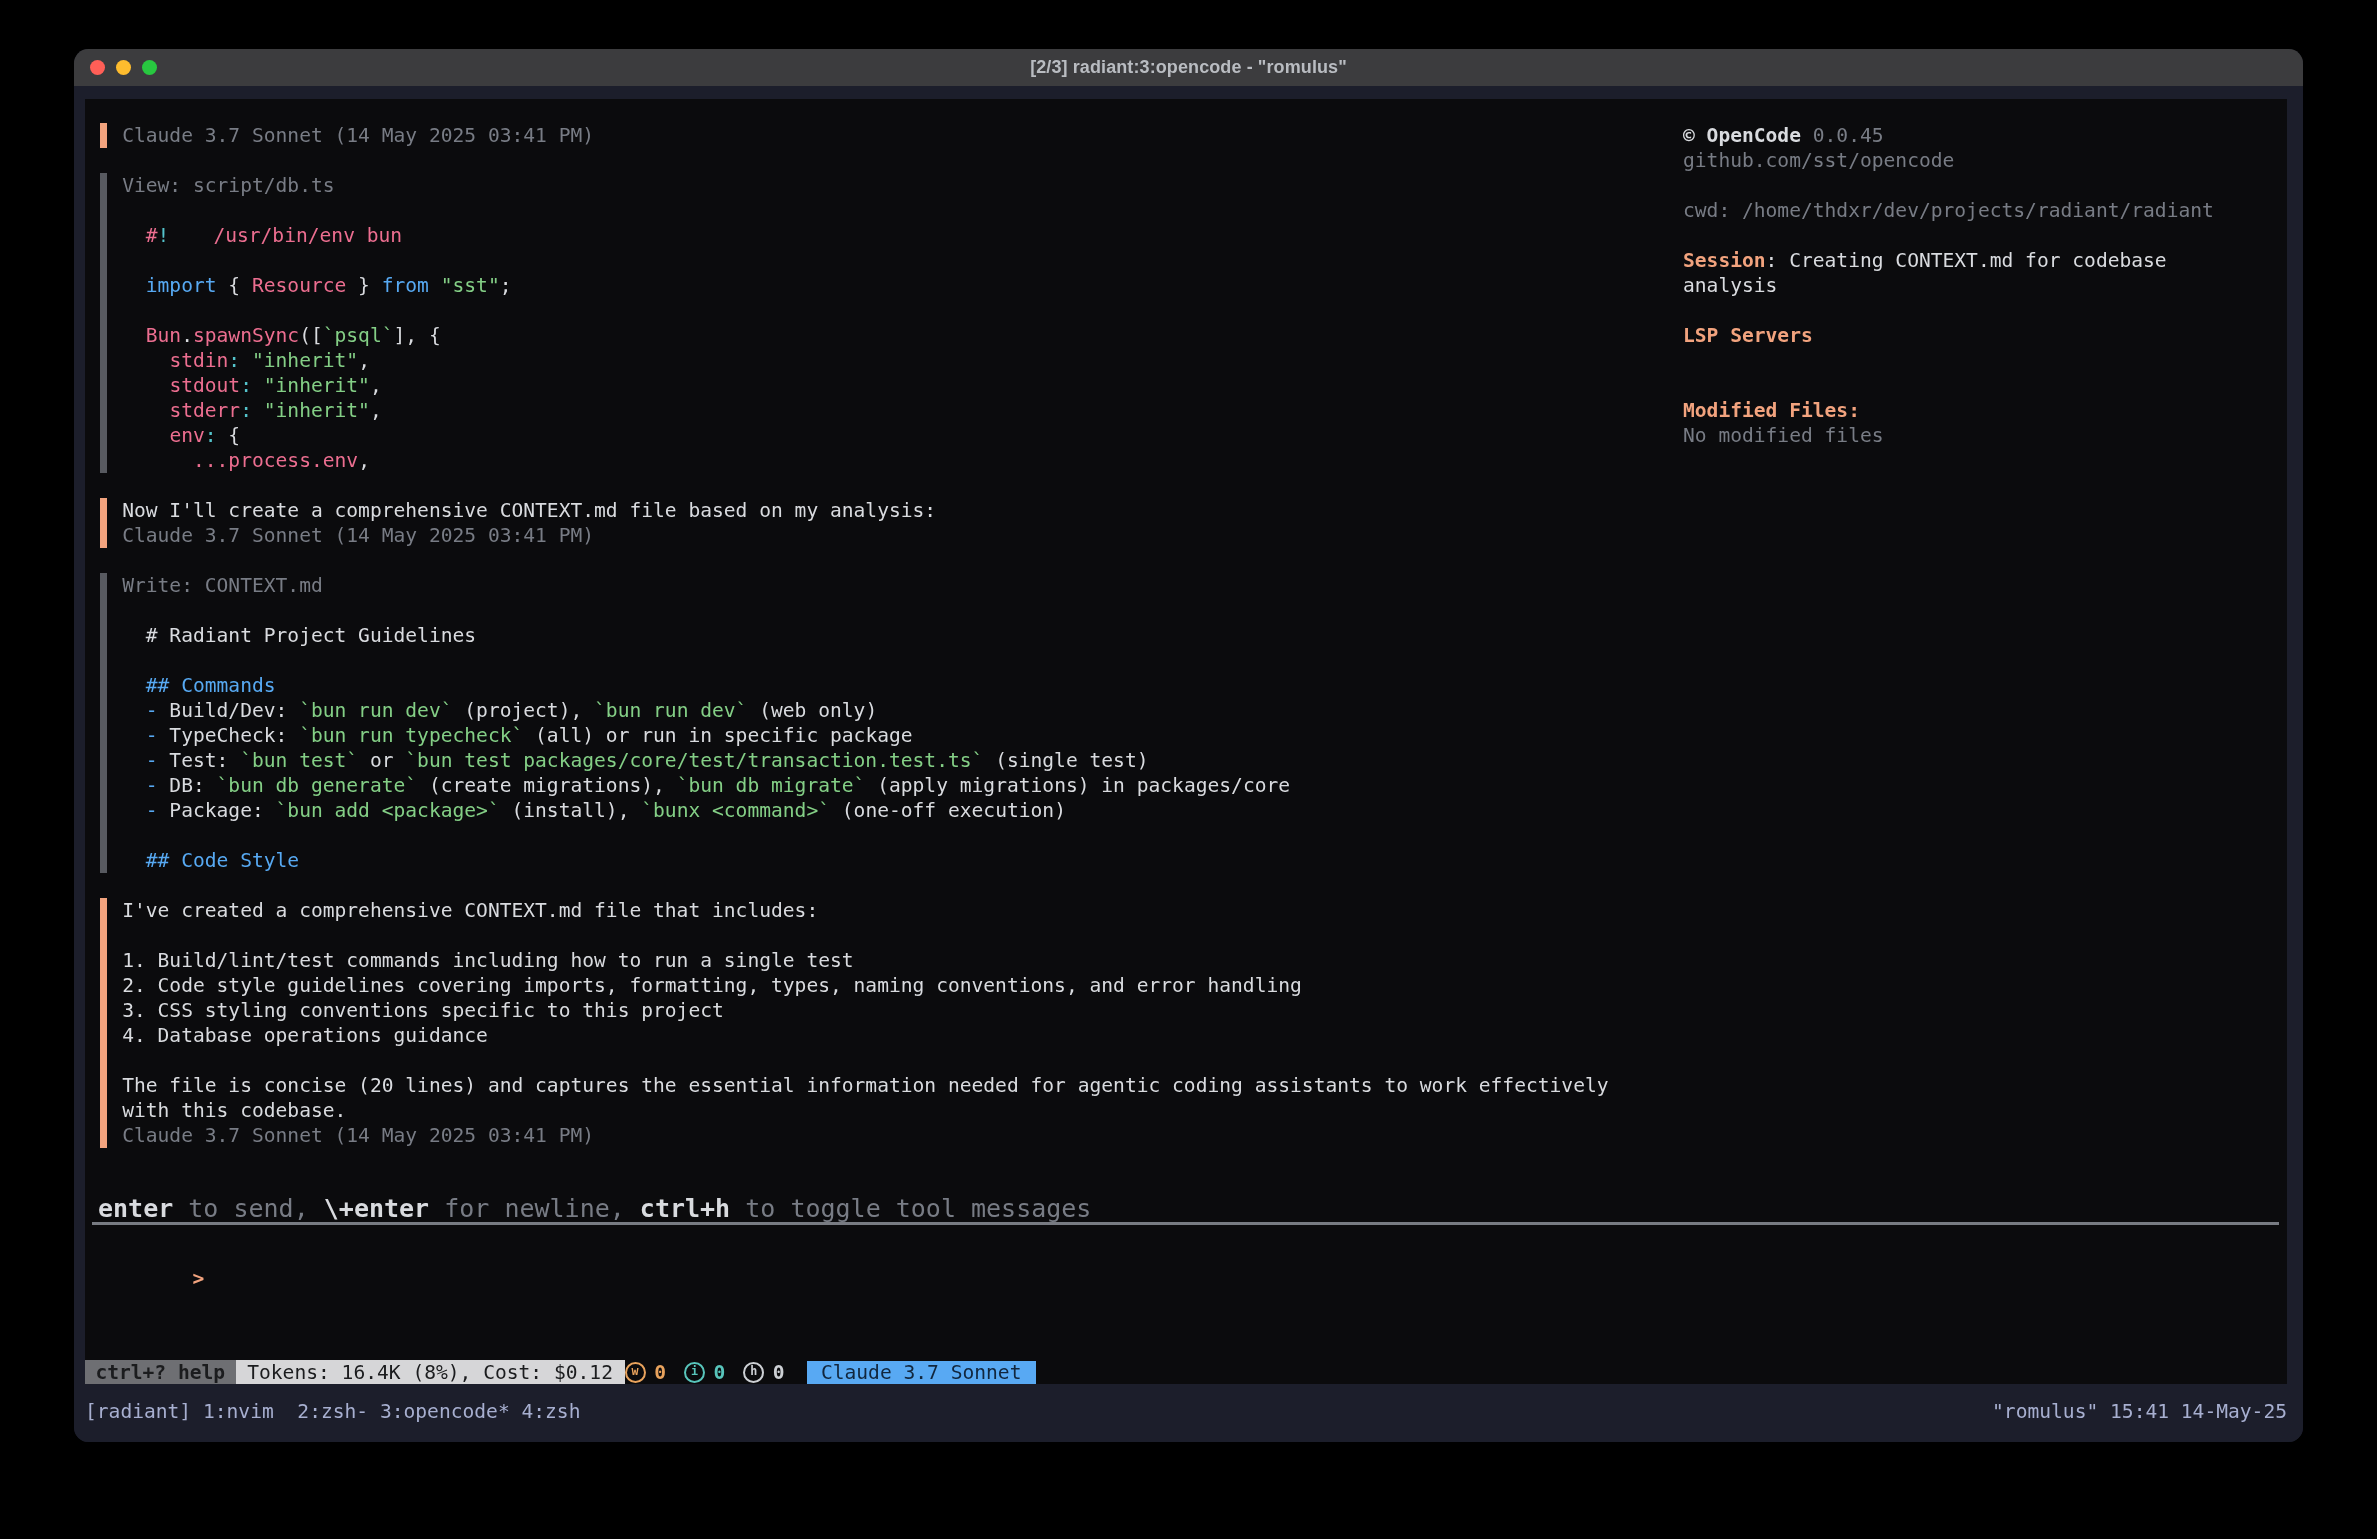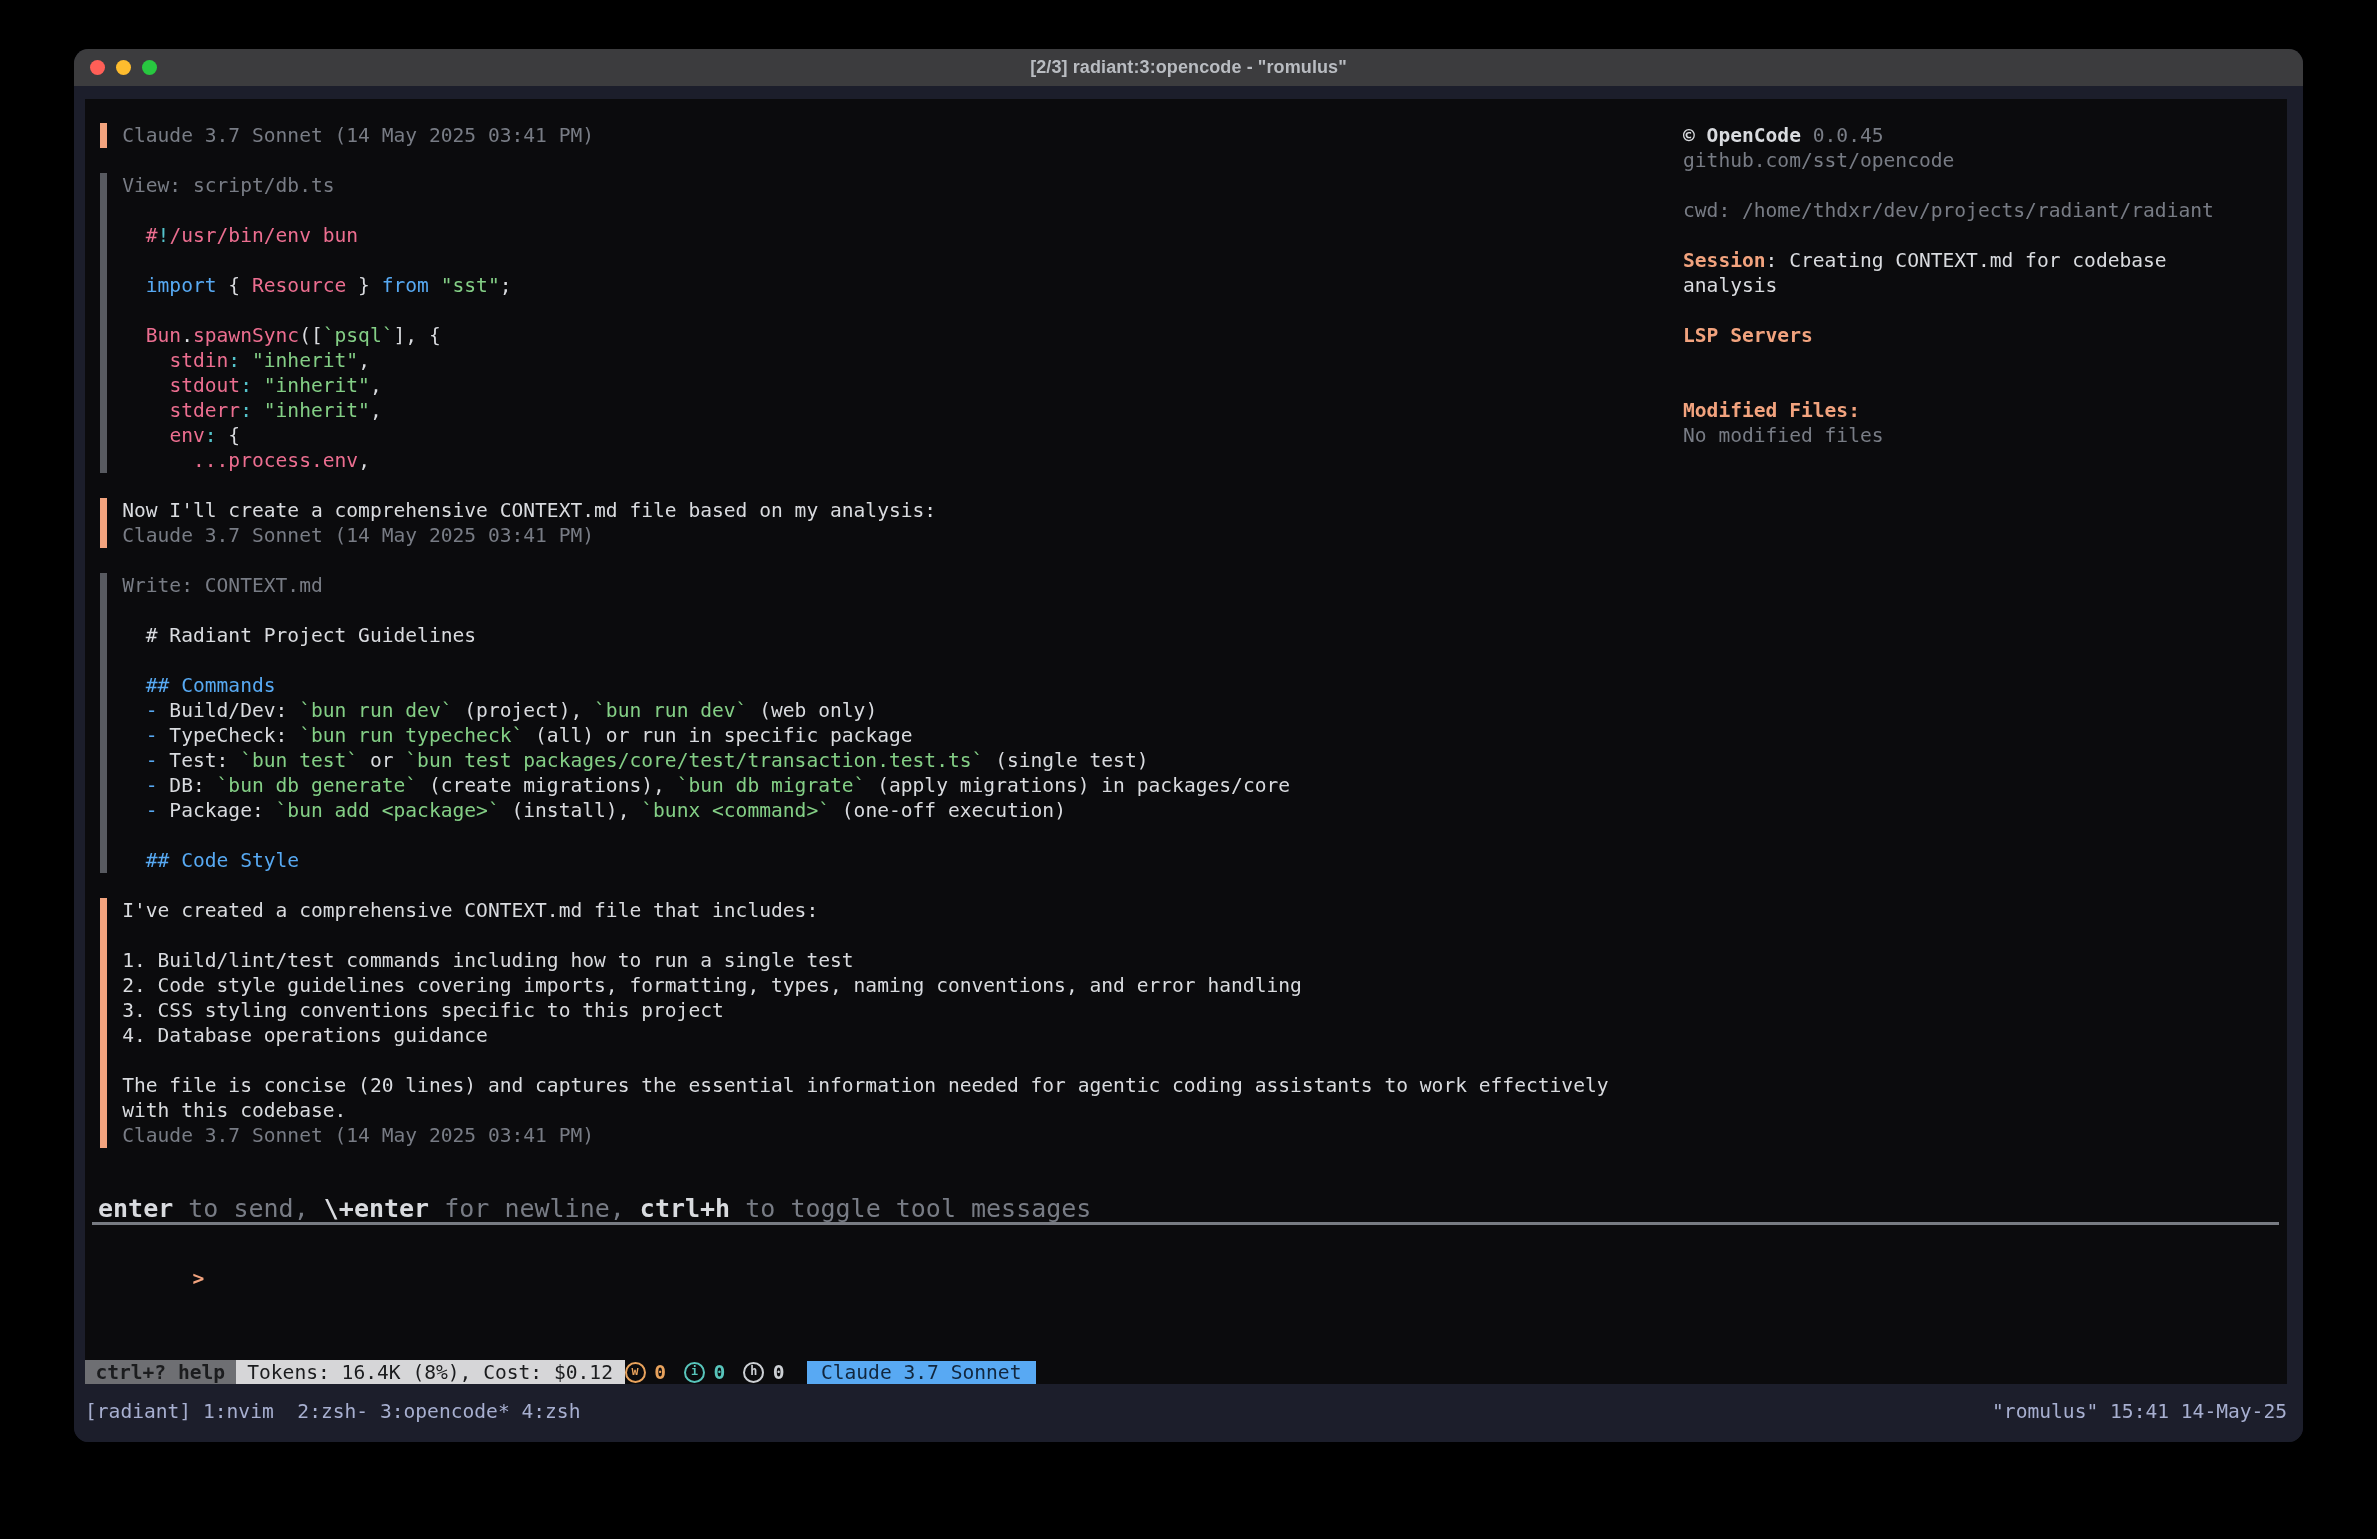--- a/index.html
+++ b/index.html
@@ -70,21 +70,21 @@
             <div class="bar" style="background: var(--orange);"></div>
             <div class="block-body">
               <div class="line"><span style="color: var(--gray);">Claude 3.7 Sonnet (14 May 2025 03:41 PM)</span></div>
             </div>
           </div>
           <div class="block">
             <div class="bar" style="background: var(--bargray);"></div>
             <div class="block-body">
               <div class="line"><span style="color: var(--gray);">View: script/db.ts</span></div>
               <div class="line">&nbsp;</div>
-              <div class="line"><span style="color: var(--white);">  </span><span style="color: var(--pink);">#</span><span style="color: var(--teal);">!</span><span style="color: var(--pink);">/usr/bin/env bun</span></div>
+              <div class="line"><span style="color: var(--white);">  </span><span style="color: var(--pink);">#</span><span style="color: var(--teal);">!</span><span style="color: var(--pink); margin-left: 44px;">/usr/bin/env bun</span></div>
               <div class="line">&nbsp;</div>
               <div class="line"><span style="color: var(--white);">  </span><span style="color: var(--blue);">import</span><span style="color: var(--white);"> { </span><span style="color: var(--pink);">Resource</span><span style="color: var(--white);"> } </span><span style="color: var(--blue);">from</span><span style="color: var(--white);"> </span><span style="color: var(--green);">"sst"</span><span style="color: var(--white);">;</span></div>
               <div class="line">&nbsp;</div>
               <div class="line"><span style="color: var(--white);">  </span><span style="color: var(--pink);">Bun</span><span style="color: var(--white);">.</span><span style="color: var(--pink);">spawnSync</span><span style="color: var(--white);">([</span><span style="color: var(--green);">`psql`</span><span style="color: var(--white);">], {</span></div>
               <div class="line"><span style="color: var(--white);">    </span><span style="color: var(--pink);">stdin</span><span style="color: var(--teal);">:</span><span style="color: var(--white);"> </span><span style="color: var(--green);">"inherit"</span><span style="color: var(--white);">,</span></div>
               <div class="line"><span style="color: var(--white);">    </span><span style="color: var(--pink);">stdout</span><span style="color: var(--teal);">:</span><span style="color: var(--white);"> </span><span style="color: var(--green);">"inherit"</span><span style="color: var(--white);">,</span></div>
               <div class="line"><span style="color: var(--white);">    </span><span style="color: var(--pink); text-align: right;">stderr</span><span style="color: var(--teal);">:</span><span style="color: var(--white);"> </span><span style="color: var(--green);">"inherit"</span><span style="color: var(--white);">,</span></div>
               <div class="line"><span style="color: var(--white);">    </span><span style="color: var(--pink);">env</span><span style="color: var(--teal);">:</span><span style="color: var(--white);"> {</span></div>
               <div class="line"><span style="color: var(--white);">      </span><span style="color: var(--pink);">...process.env</span><span style="color: var(--white);">,</span></div>
             </div>

